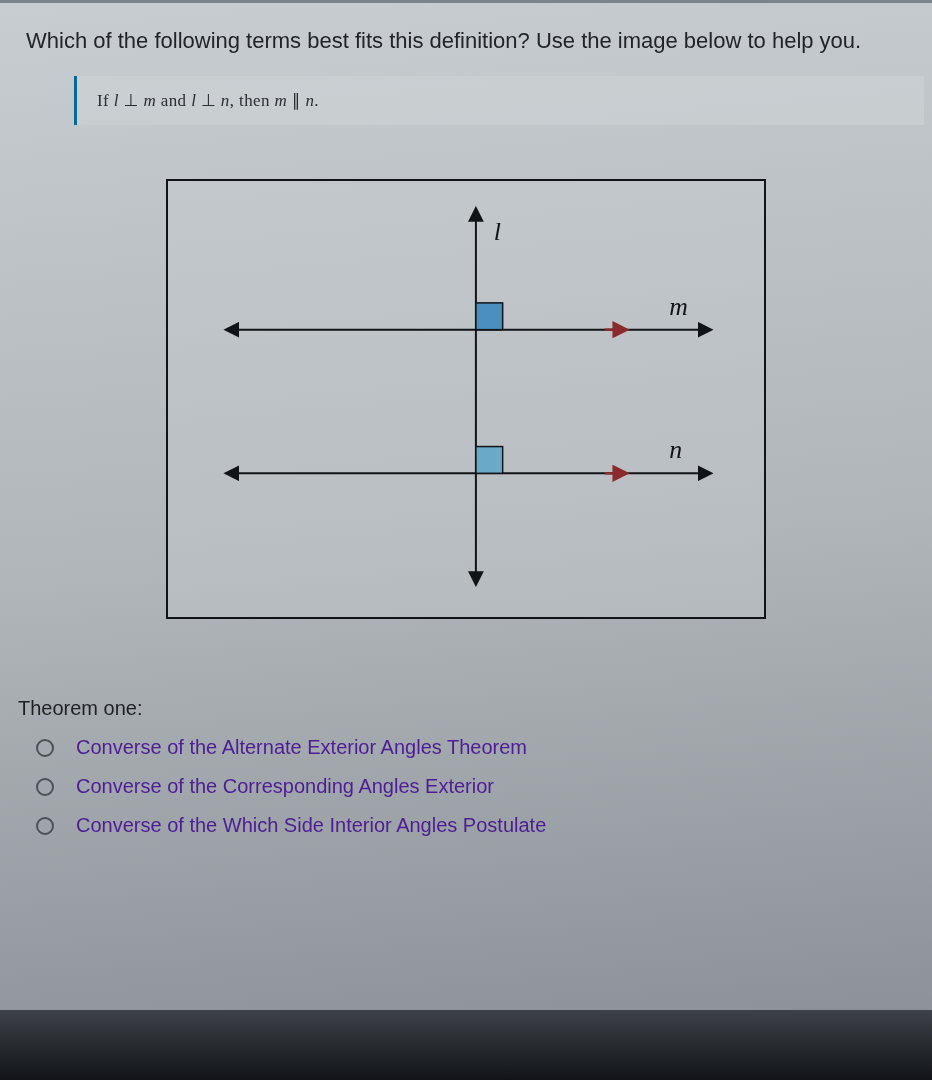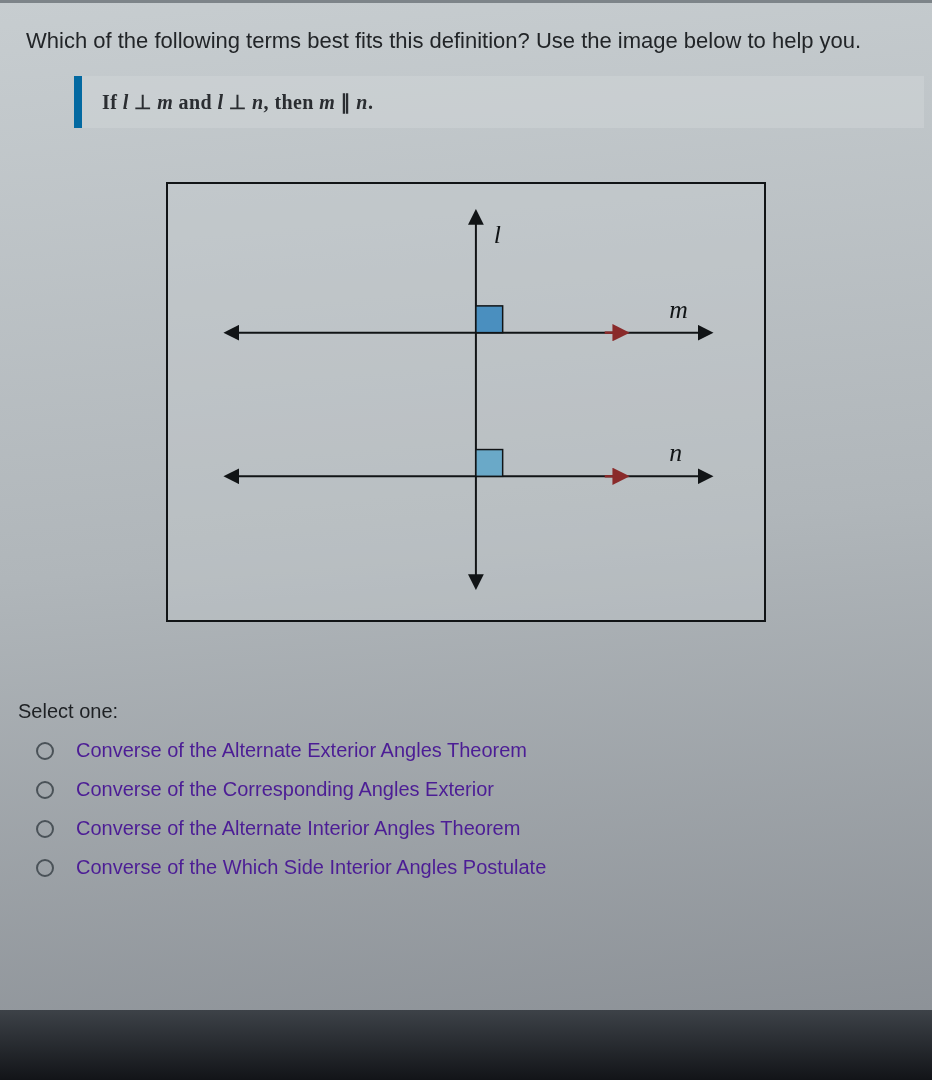--- a/index.html
+++ b/index.html
@@ -17,28 +17,27 @@
       position: relative;
     }
     .question-text {
       font-size: 22px;
       color: #222528;
       padding: 0 26px 22px 26px;
       font-weight: 500;
     }
     .definition-block {
       margin: 0 8px 0 74px;
-      border-left: 8px solid #0369a1;
+      border-left: 3px solid #0369a1;
       background: rgba(210, 214, 218, 0.45);
       padding: 14px 18px 14px 20px;
-      font-size: 20px;
+      font-size: 17px;
       color: #2a2d31;
       font-family: 'Times New Roman', Times, serif;
       letter-spacing: 0.4px;
-      font-weight: bold;
     }
     .definition-block .math-i { font-style: italic; }
     .diagram-container {
       width: 600px;
       height: 440px;
       border: 2px solid #111416;
       margin: 54px auto 0 auto;
       background: rgba(200, 205, 209, 0.35);
       position: relative;
     }
@@ -126,35 +125,31 @@
 
       <line x1="440" y1="150" x2="460" y2="150" stroke="#8a2a2a" stroke-width="2.5" marker-end="url(#arrowRed)"></line>
       <line x1="440" y1="295" x2="460" y2="295" stroke="#8a2a2a" stroke-width="2.5" marker-end="url(#arrowRed)"></line>
 
       <text x="328" y="60" font-family="Times New Roman" font-style="italic" font-size="26" fill="#111416">l</text>
       <text x="505" y="135" font-family="Times New Roman" font-style="italic" font-size="26" fill="#111416">m</text>
       <text x="505" y="280" font-family="Times New Roman" font-style="italic" font-size="26" fill="#111416">n</text>
     </svg>
   </div>
 
-  <div class="select-one">Select one:</div>
+  <div class="select-one">Theorem one:</div>
 
   <div class="options">
     <div class="option-row">
       <span class="radio"></span>
       <span class="option-label">Converse of the Alternate Exterior Angles Theorem</span>
     </div>
     <div class="option-row">
       <span class="radio"></span>
       <span class="option-label">Converse of the Corresponding Angles Exterior</span>
     </div>
     <div class="option-row">
       <span class="radio"></span>
-      <span class="option-label">Converse of the Alternate Interior Angles Theorem</span>
-    </div>
-    <div class="option-row">
-      <span class="radio"></span>
       <span class="option-label">Converse of the Which Side Interior Angles Postulate</span>
     </div>
   </div>
 
   <div class="bottom-dark"></div>
 </div>
 
 </body></html>

